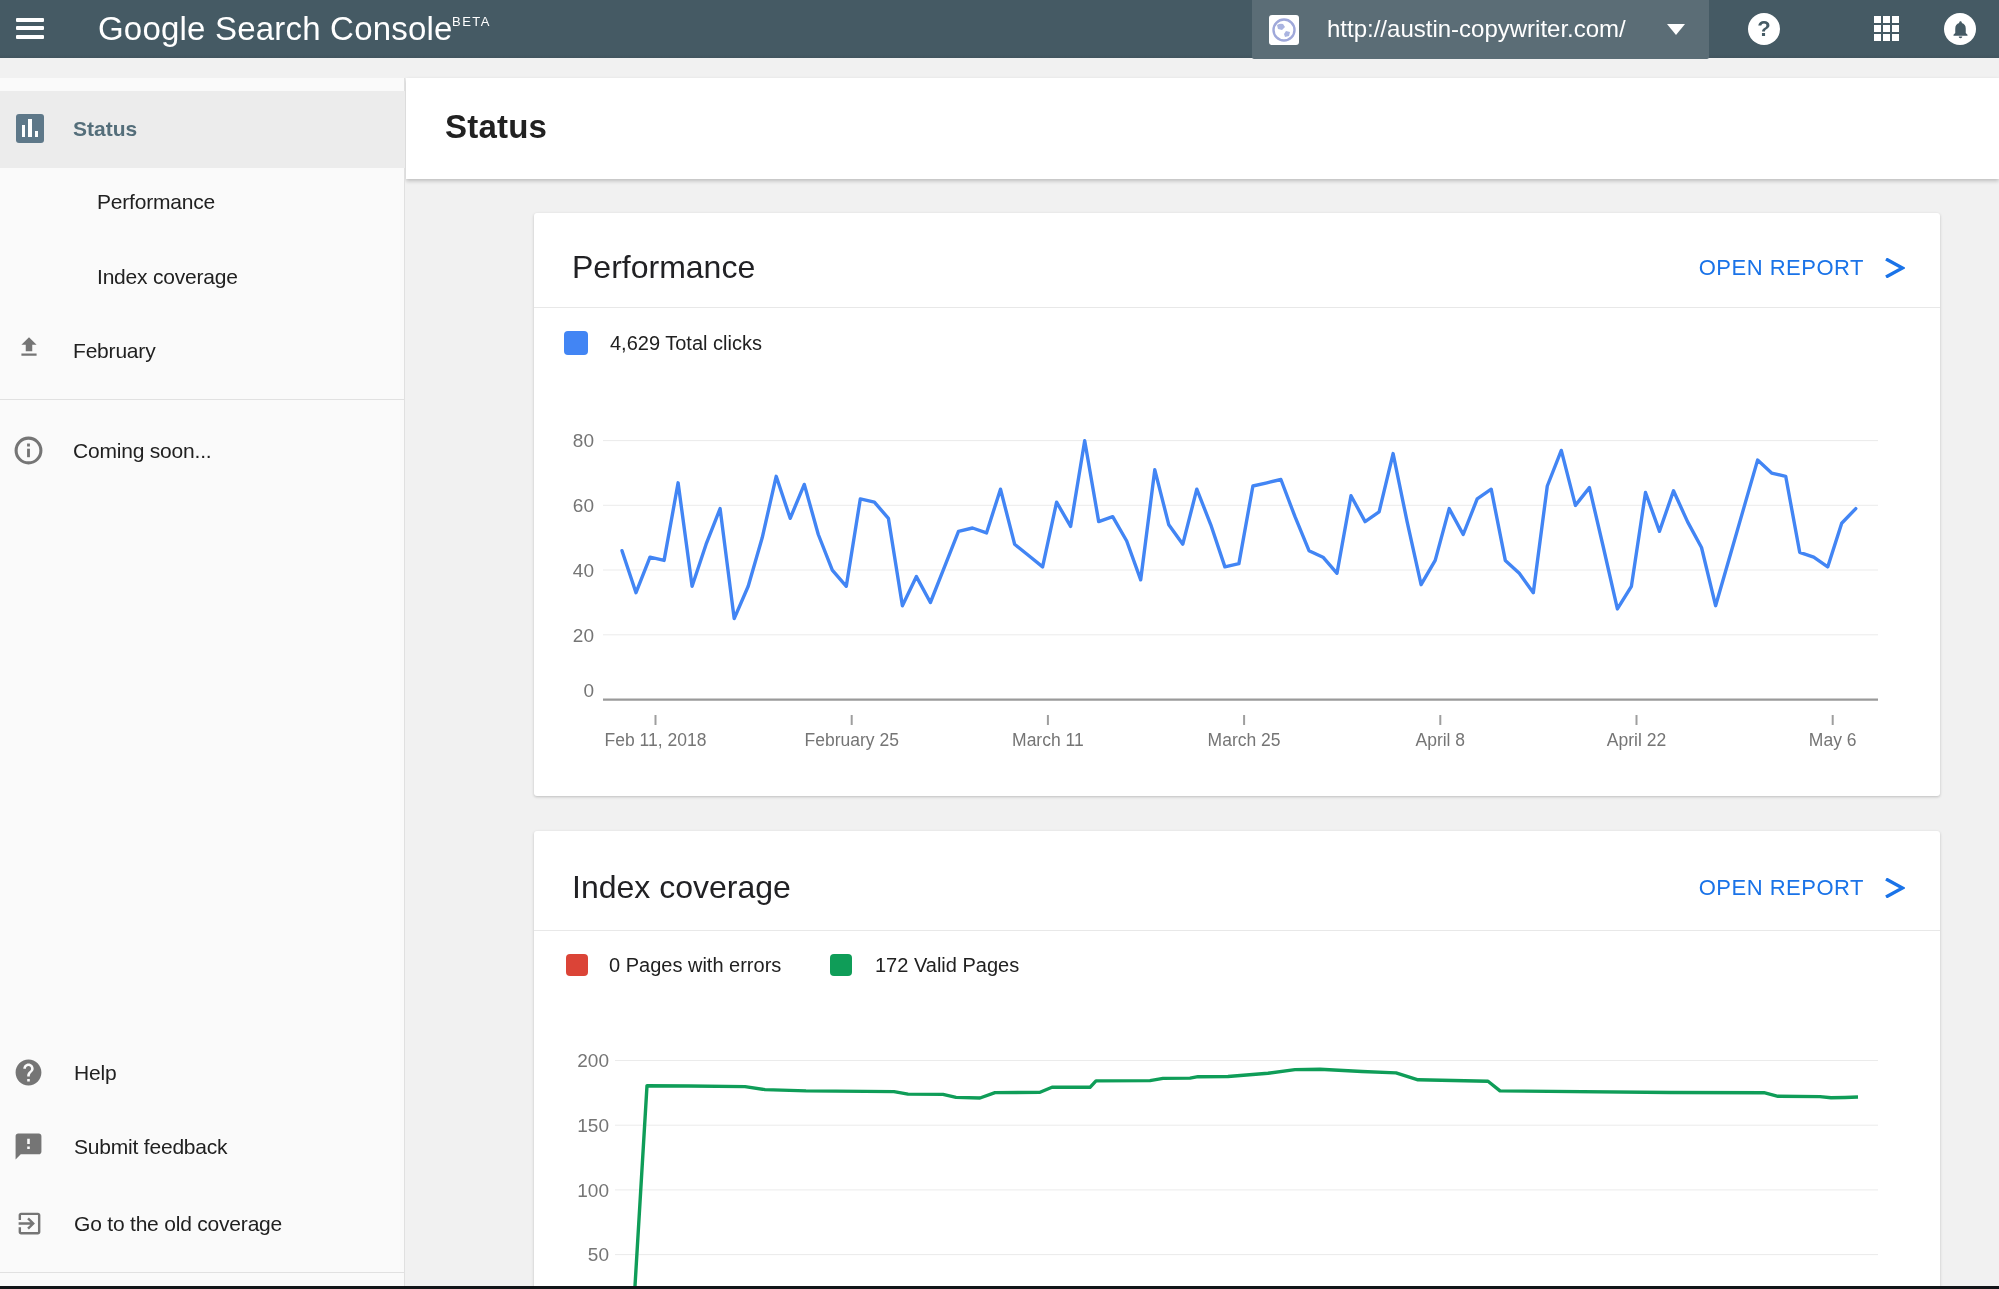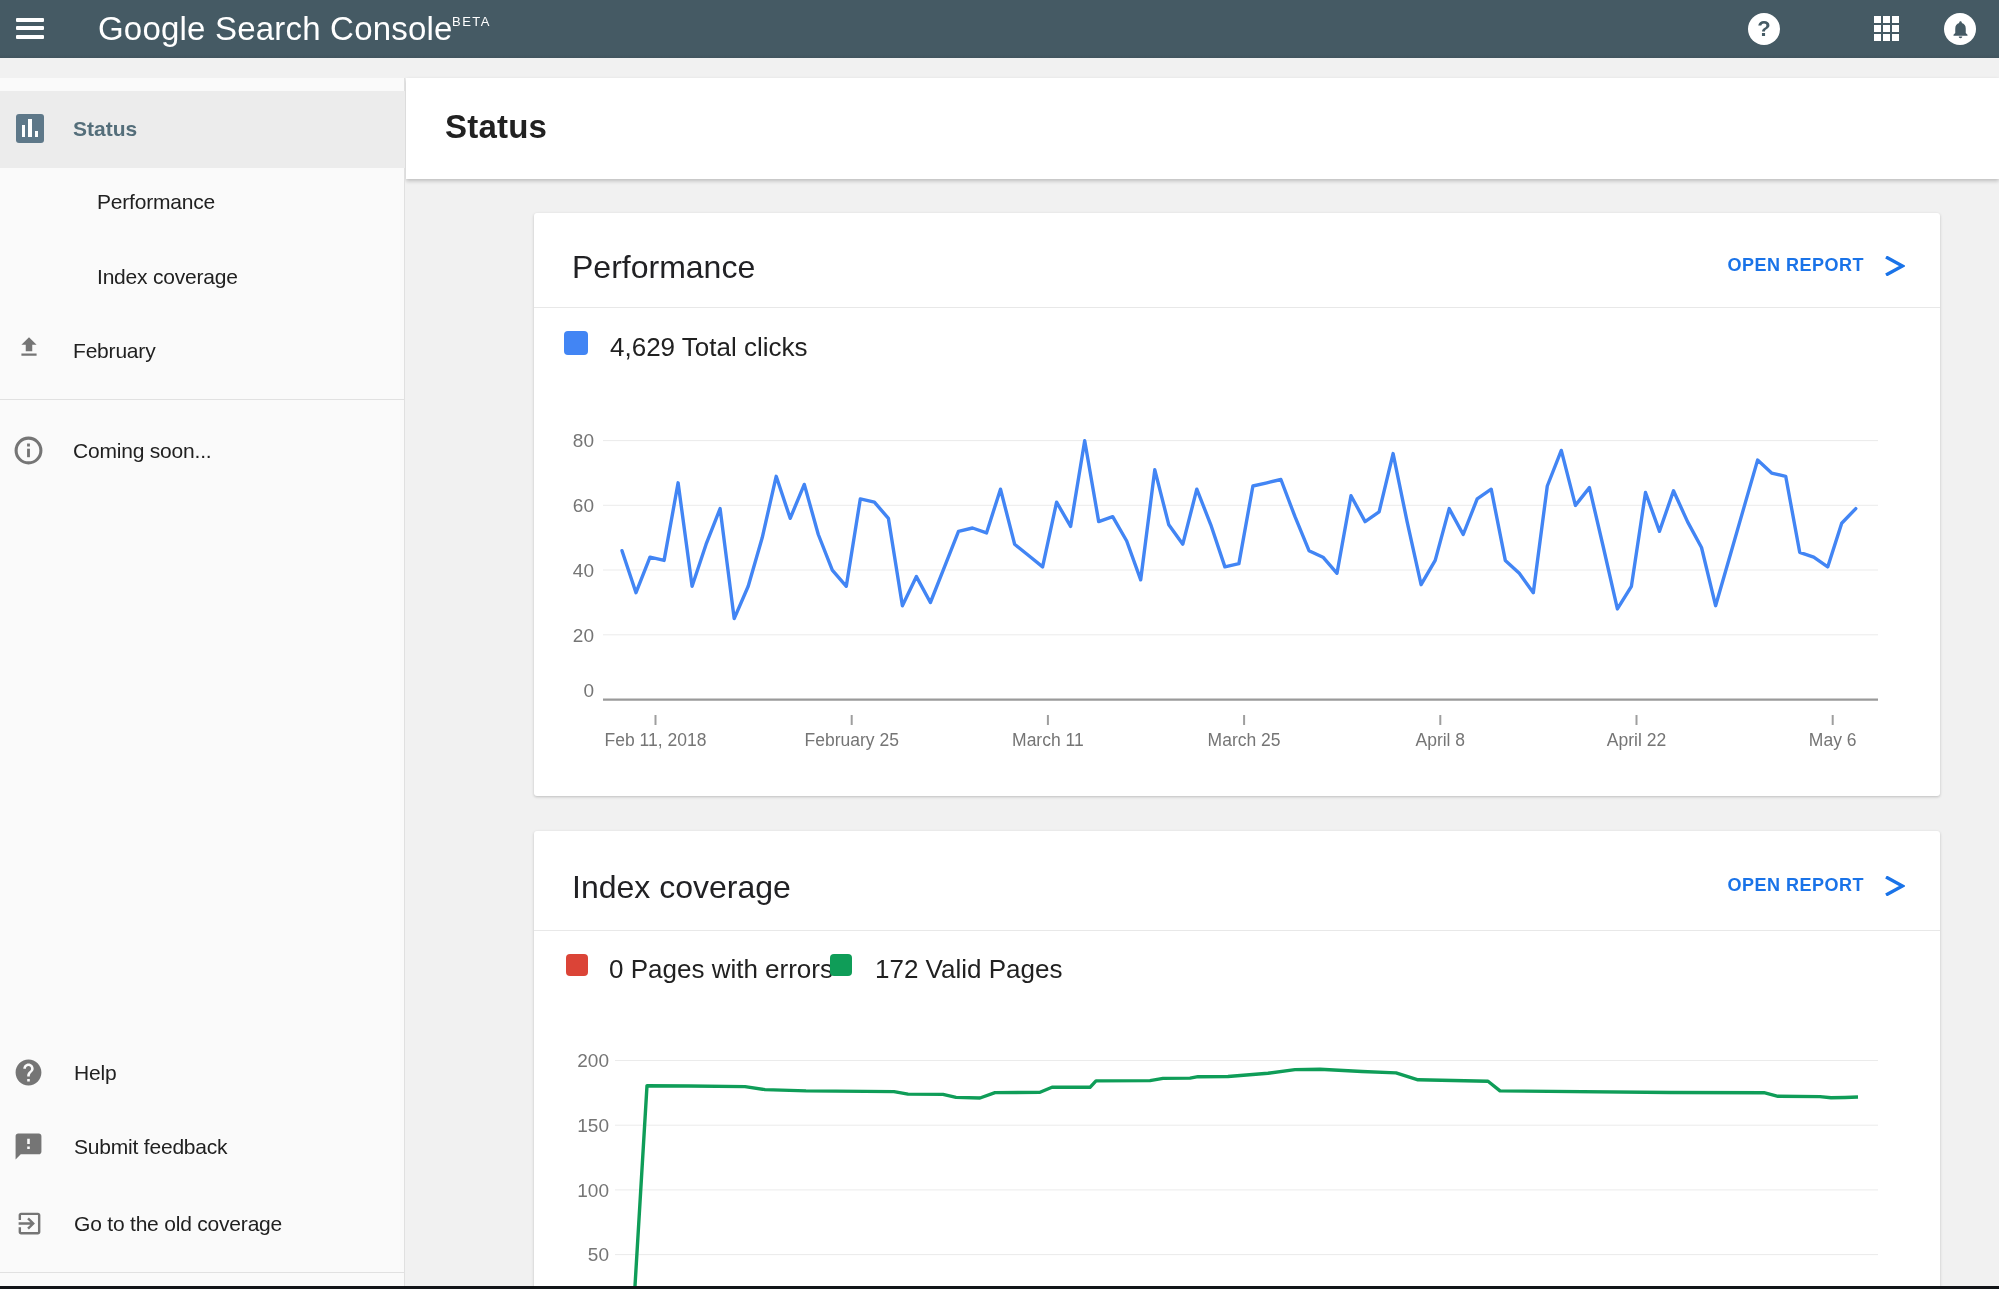--- a/index.html
+++ b/index.html
@@ -33,39 +33,50 @@
 .gicon { position:absolute; left:13px; }
 
 
 #main { position:absolute; left:406px; top:78px; width:1593px; height:1211px; background:#f1f1f1; }
 #pagehead { position:absolute; left:0; top:0; width:1593px; height:101px; background:#fff; box-shadow:0 2px 4px rgba(0,0,0,0.22); }
 #pagehead h1 { position:absolute; left:39px; top:30px; font-size:33px; font-weight:bold; color:#212121; letter-spacing:0.2px; }
 .card { position:absolute; left:128px; width:1406px; background:#fff; border-radius:3px; box-shadow:0 1px 3px rgba(0,0,0,0.22); }
 #card1 { top:135px; height:583px; }
 #card2 { top:753px; height:537px; }
 .cardtitle { position:absolute; left:38px; font-size:32px; color:#212124; }
-.openreport { position:absolute; right:35px; display:flex; align-items:center; color:#1a73e8; font-size:18px; font-weight:bold; letter-spacing:0.5px; }
+.openreport { position:absolute; right:35px; display:flex; align-items:center; color:#1a73e8; font-size:22px; font-weight:normal; letter-spacing:0.5px; }
 .carddiv { position:absolute; left:0; width:1406px; height:1px; background:#e8e8e8; }
 .legsq { position:absolute; width:24px; height:24px; border-radius:4px; }
-.legtxt { position:absolute; font-size:26px; color:#212121; white-space:nowrap; }
+.legtxt { position:absolute; font-size:20px; color:#212121; white-space:nowrap; }
 
 #bottomstrip { position:absolute; left:0; top:1286px; width:1999px; height:3px; background:#121518; z-index:40; }
 svg text { font-family:"Liberation Sans",sans-serif; }
 </style>
 </head>
 <body>
 
 <div id="topbar">
   <div id="hamburger">
       <span></span>
       <span></span>
       <span></span>
     </div>
   <div id="logo">Google Search Console</div>
   <div id="beta">BETA</div>
+  <div id="selector">
+    <div id="globetile">
+      <svg width="30" height="30" viewBox="0 0 30 30">
+        <circle cx="15" cy="15" r="10.5" fill="none" stroke="#9fa8da" stroke-width="2.4"></circle>
+        <path d="M8 10 q3 -2 6 -1 l2 3 -3 3 -4 -1 z" fill="#aab4e0"></path>
+        <path d="M17 16 l4 1 -1 4 -4 1 -1 -3 z" fill="#aab4e0"></path>
+      </svg>
+    </div>
+    <div id="urltext">http://austin-copywriter.com/</div>
+    <div id="caret"></div>
+  </div>
   <div id="helpcircle" class="topcircle">?</div>
   <div id="gridicon">
     <div style="left:0;top:0"></div>
       <div style="left:9px;top:0"></div>
       <div style="left:18px;top:0"></div>
     <div style="left:0;top:9px"></div>
       <div style="left:9px;top:9px"></div>
       <div style="left:18px;top:9px"></div>
     <div style="left:0;top:18px"></div>
       <div style="left:9px;top:18px"></div>

